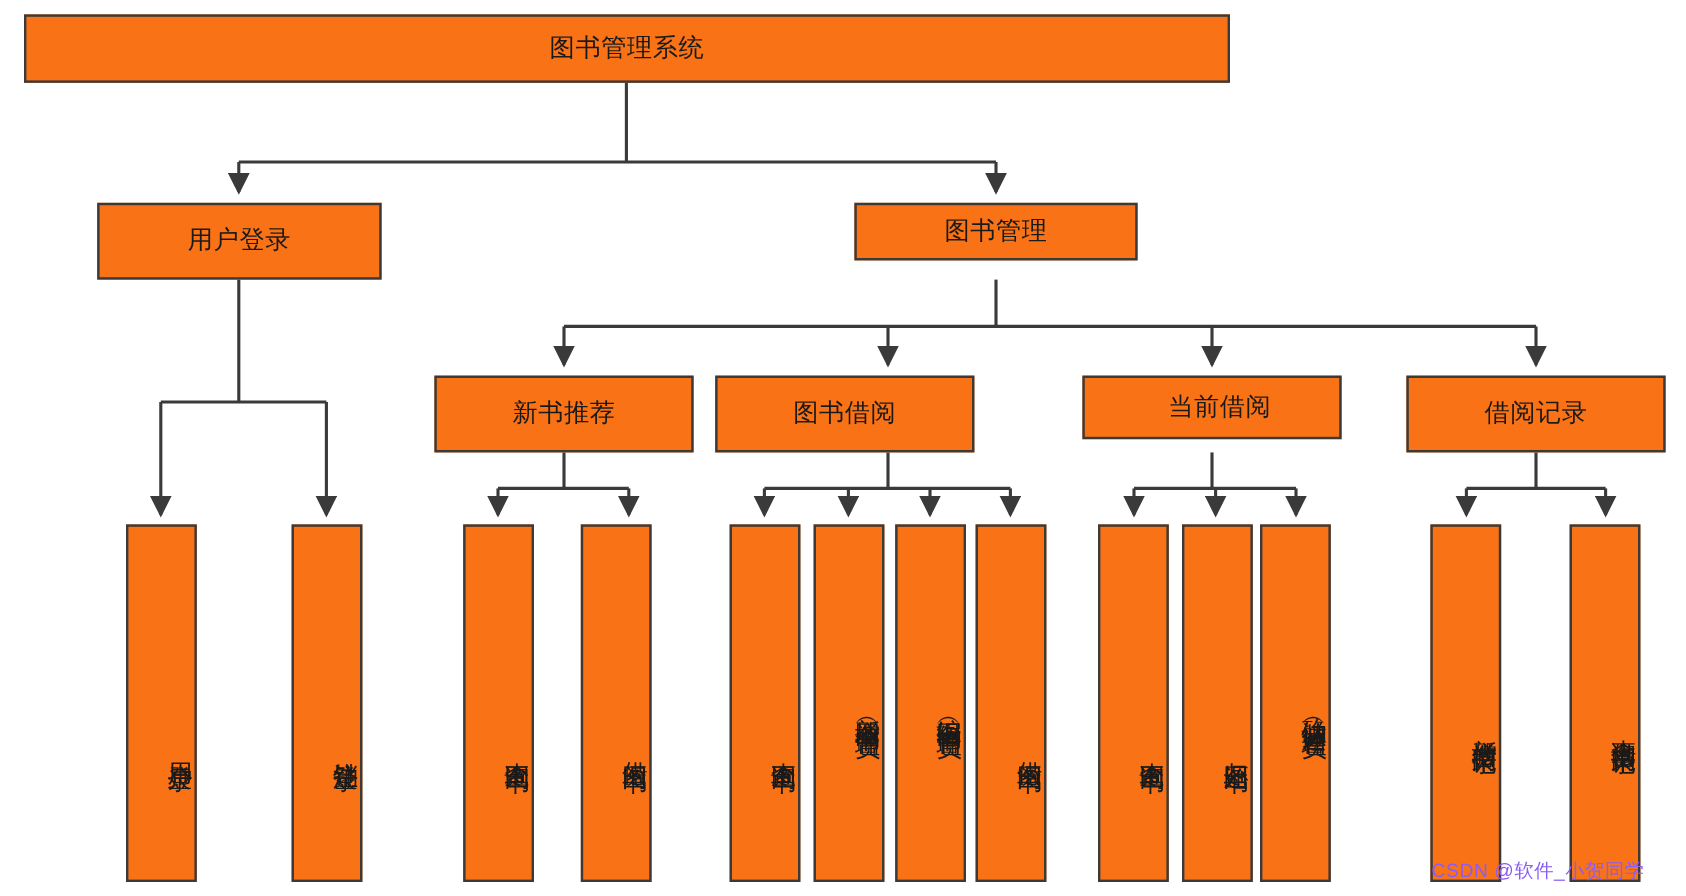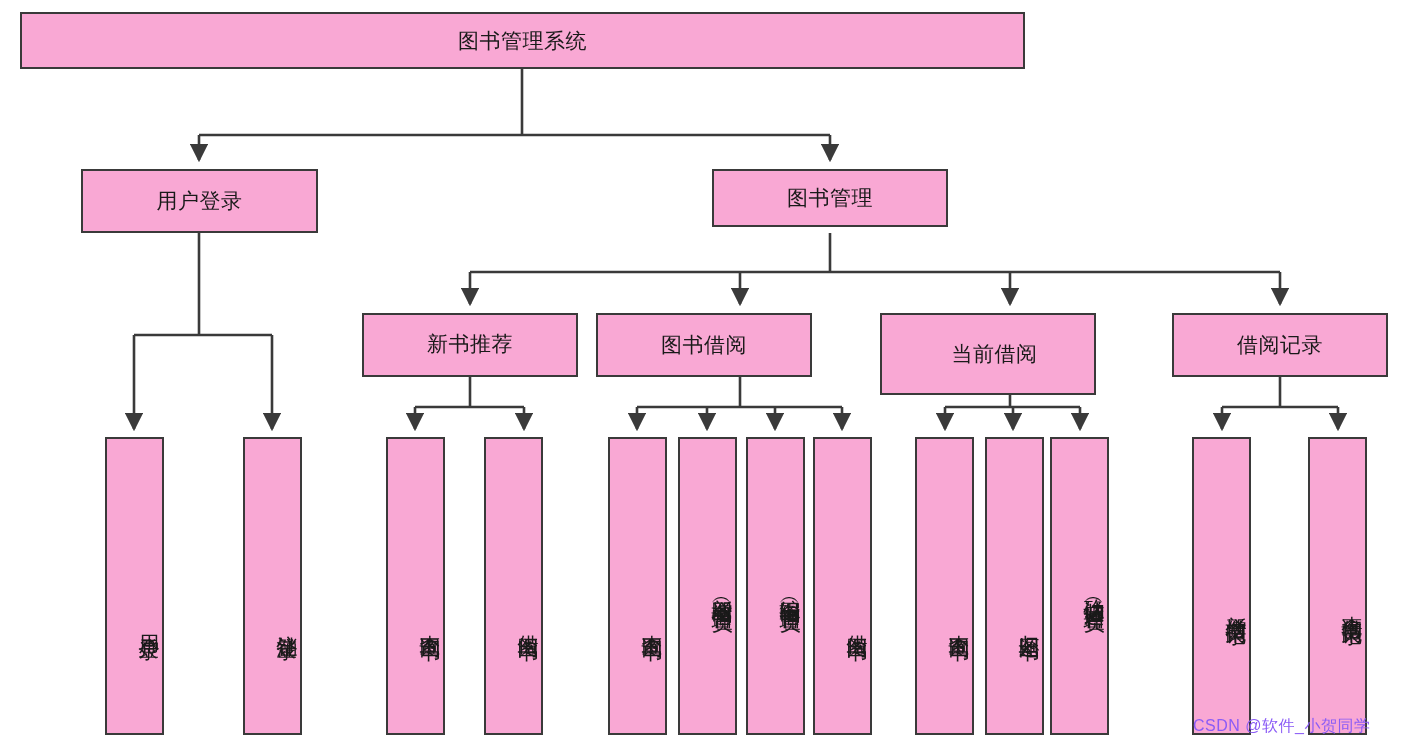--- a/index.html
+++ b/index.html
@@ -21,21 +21,21 @@
     position: absolute;
     left: 0;
     top: 0;
     width: 1405px;
     height: 747px;
     pointer-events: none;
   }
   .node {
     position: absolute;
     box-sizing: border-box;
-    background: #f9a8d4;
+    background: #f97316;
     border: 2.5px solid #3a3a3a;
     display: flex;
     align-items: center;
     justify-content: center;
     color: #1a1a1a;
     text-align: center;
   }
   .node-h {
     font-size: 21px;
     line-height: 1.2;
@@ -120,31 +120,31 @@
     </g>
   </svg>
 
   <div class="node node-h" style="left:20px; top:12px; width:1005px; height:57px;">
     <span>图书管理系统</span>
   </div>
 
   <div class="node node-h" style="left:81px; top:169px; width:237px; height:64px;">
     <span>用户登录</span>
   </div>
-  <div class="node node-h" style="left:712px; top:169px; width:236px; height:58px;">
+  <div class="node node-h" style="left:712px; top:169px; width:236px; height:48px;">
     <span>图书管理</span>
   </div>
 
   <div class="node node-h" style="left:362px; top:313px; width:216px; height:64px;font-family:Liberation Serif, serif;">
     <span>新书推荐</span>
   </div>
   <div class="node node-h" style="left:596px; top:313px; width:216px; height:64px;">
     <span>图书借阅</span>
   </div>
-  <div class="node node-h" style="left:880px; top:313px; width:216px; height:82px;padding-left:13px;">
+  <div class="node node-h" style="left:902px; top:313px; width:216px; height:53px;padding-left:13px;">
     <span>当前借阅</span>
   </div>
   <div class="node node-h" style="left:1172px; top:313px; width:216px; height:64px;">
     <span>借阅记录</span>
   </div>
 
   <div class="node node-v" style="left:105px; top:437px; width:59px; height:298px; padding-top:72px;">
     <span>用户登录</span>
   </div>
   <div class="node node-v" style="left:243px; top:437px; width:59px; height:298px; padding-top:72px;">

